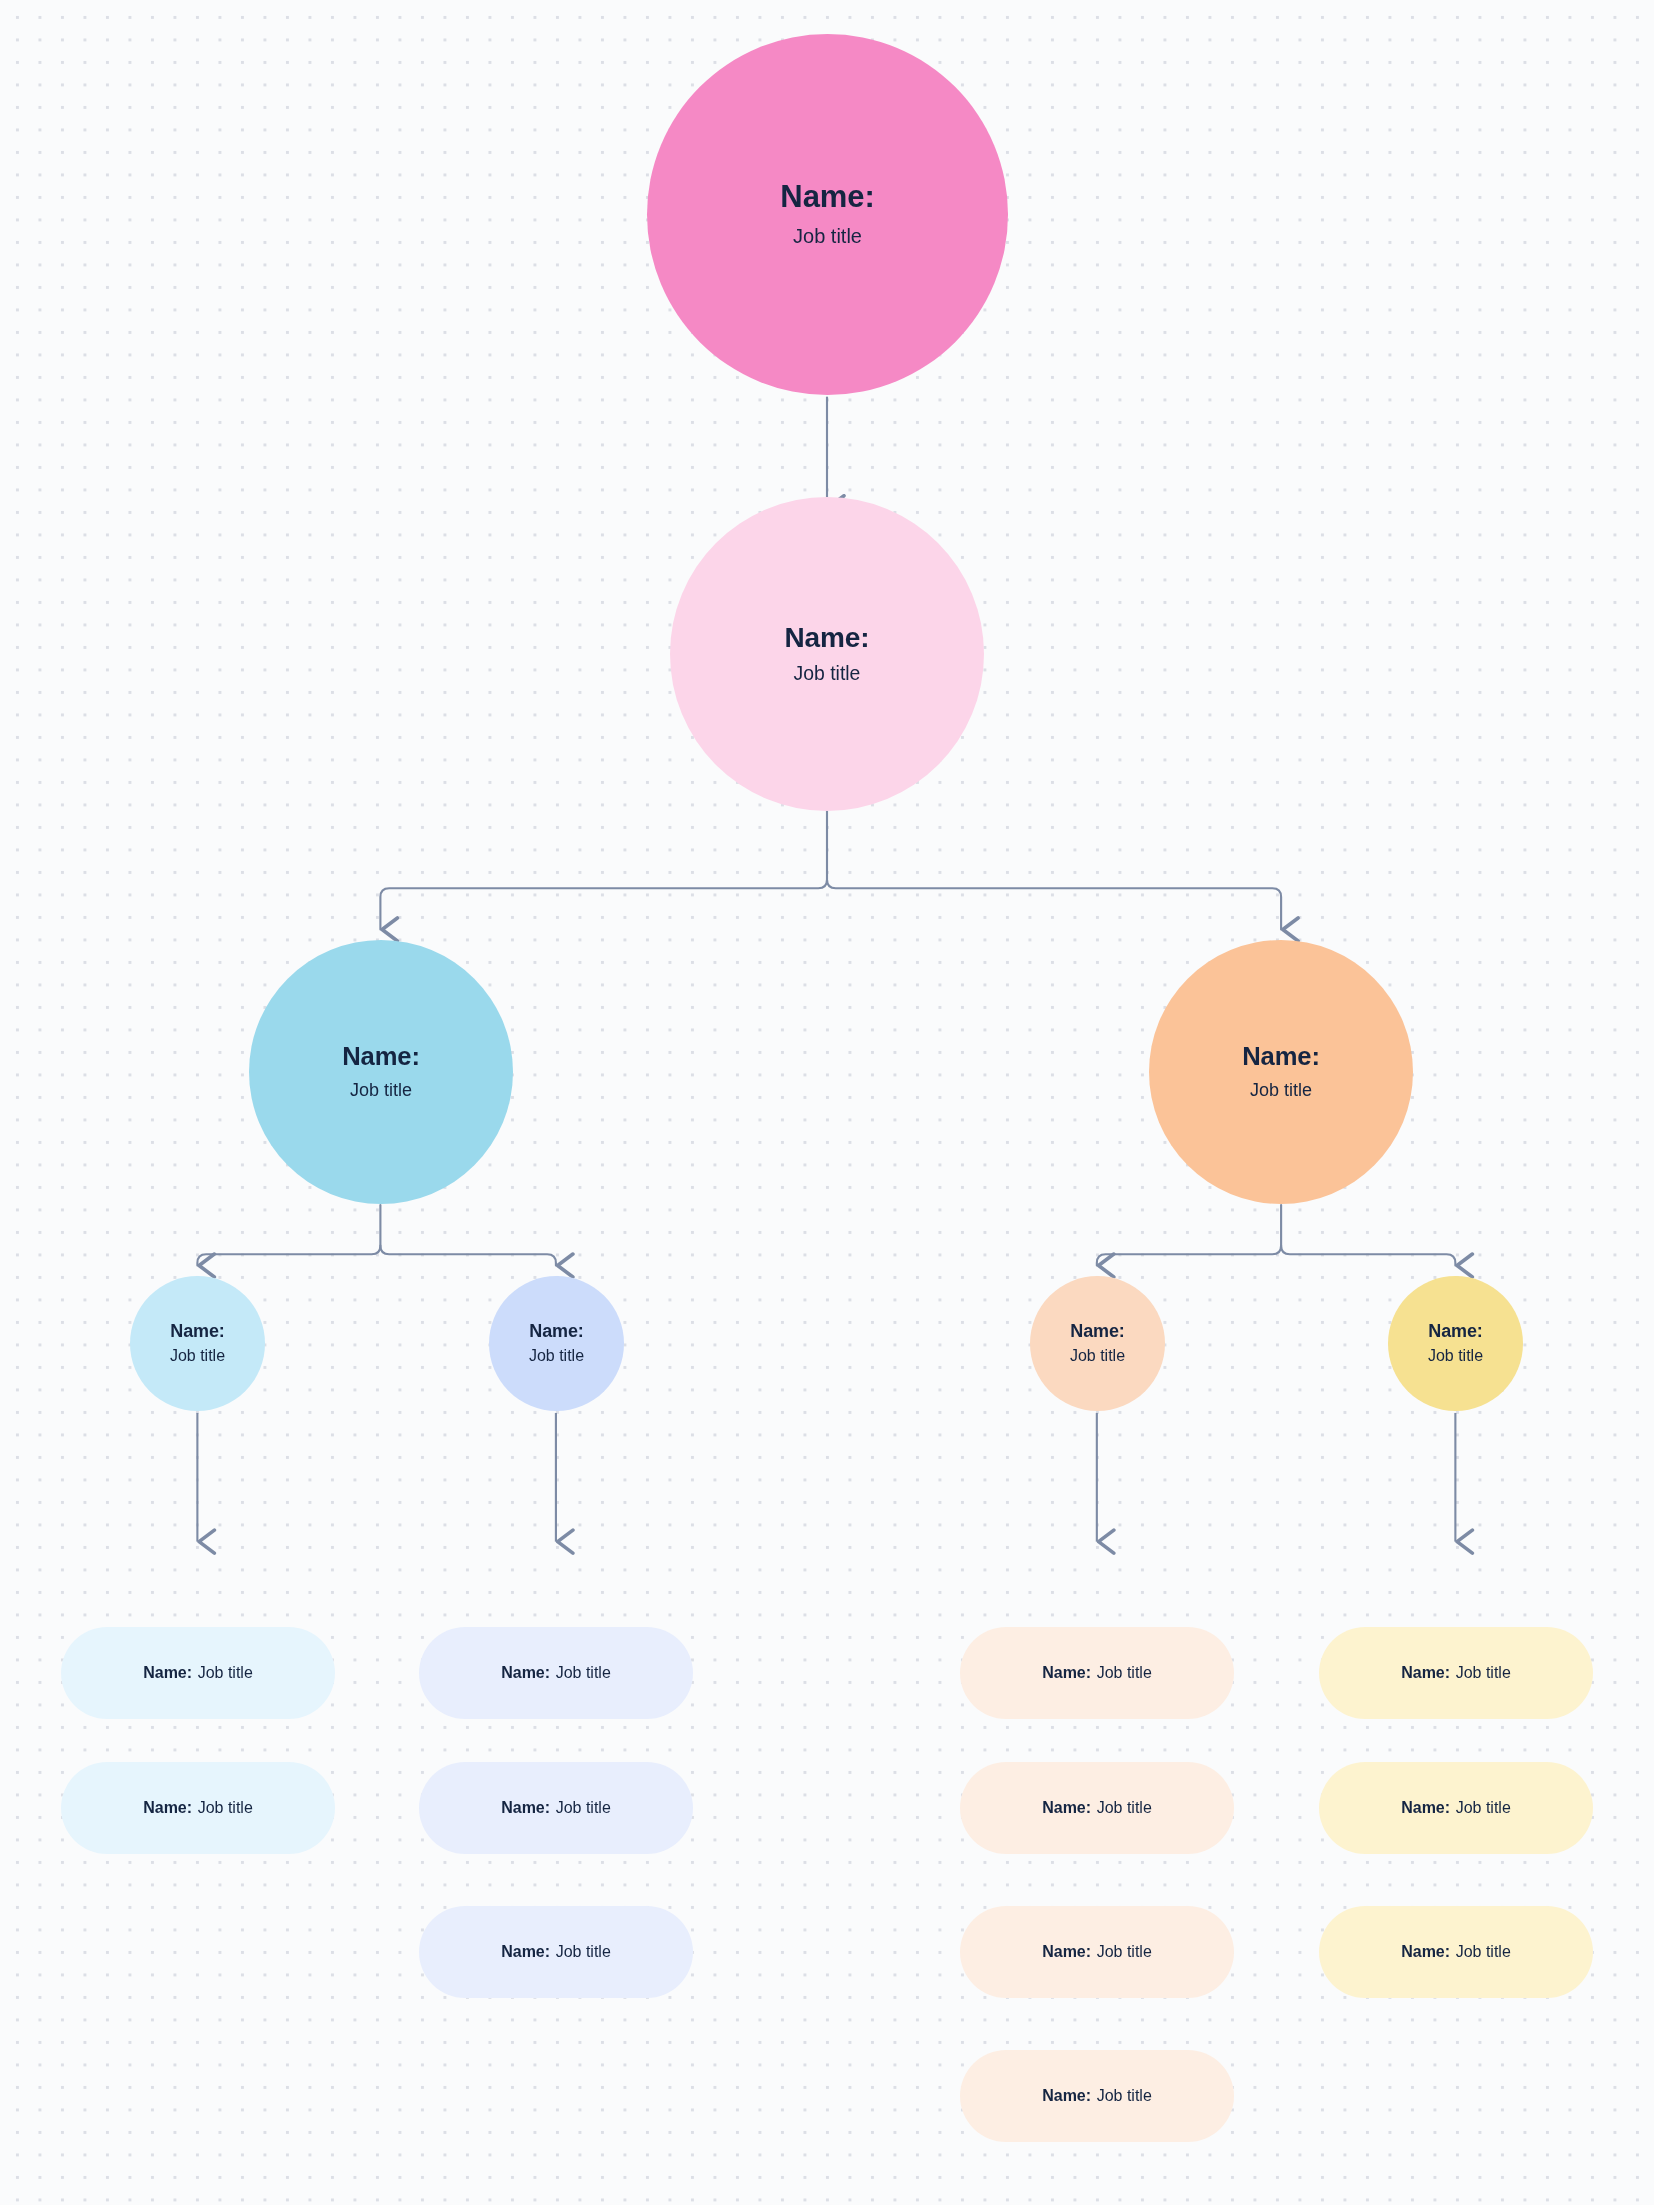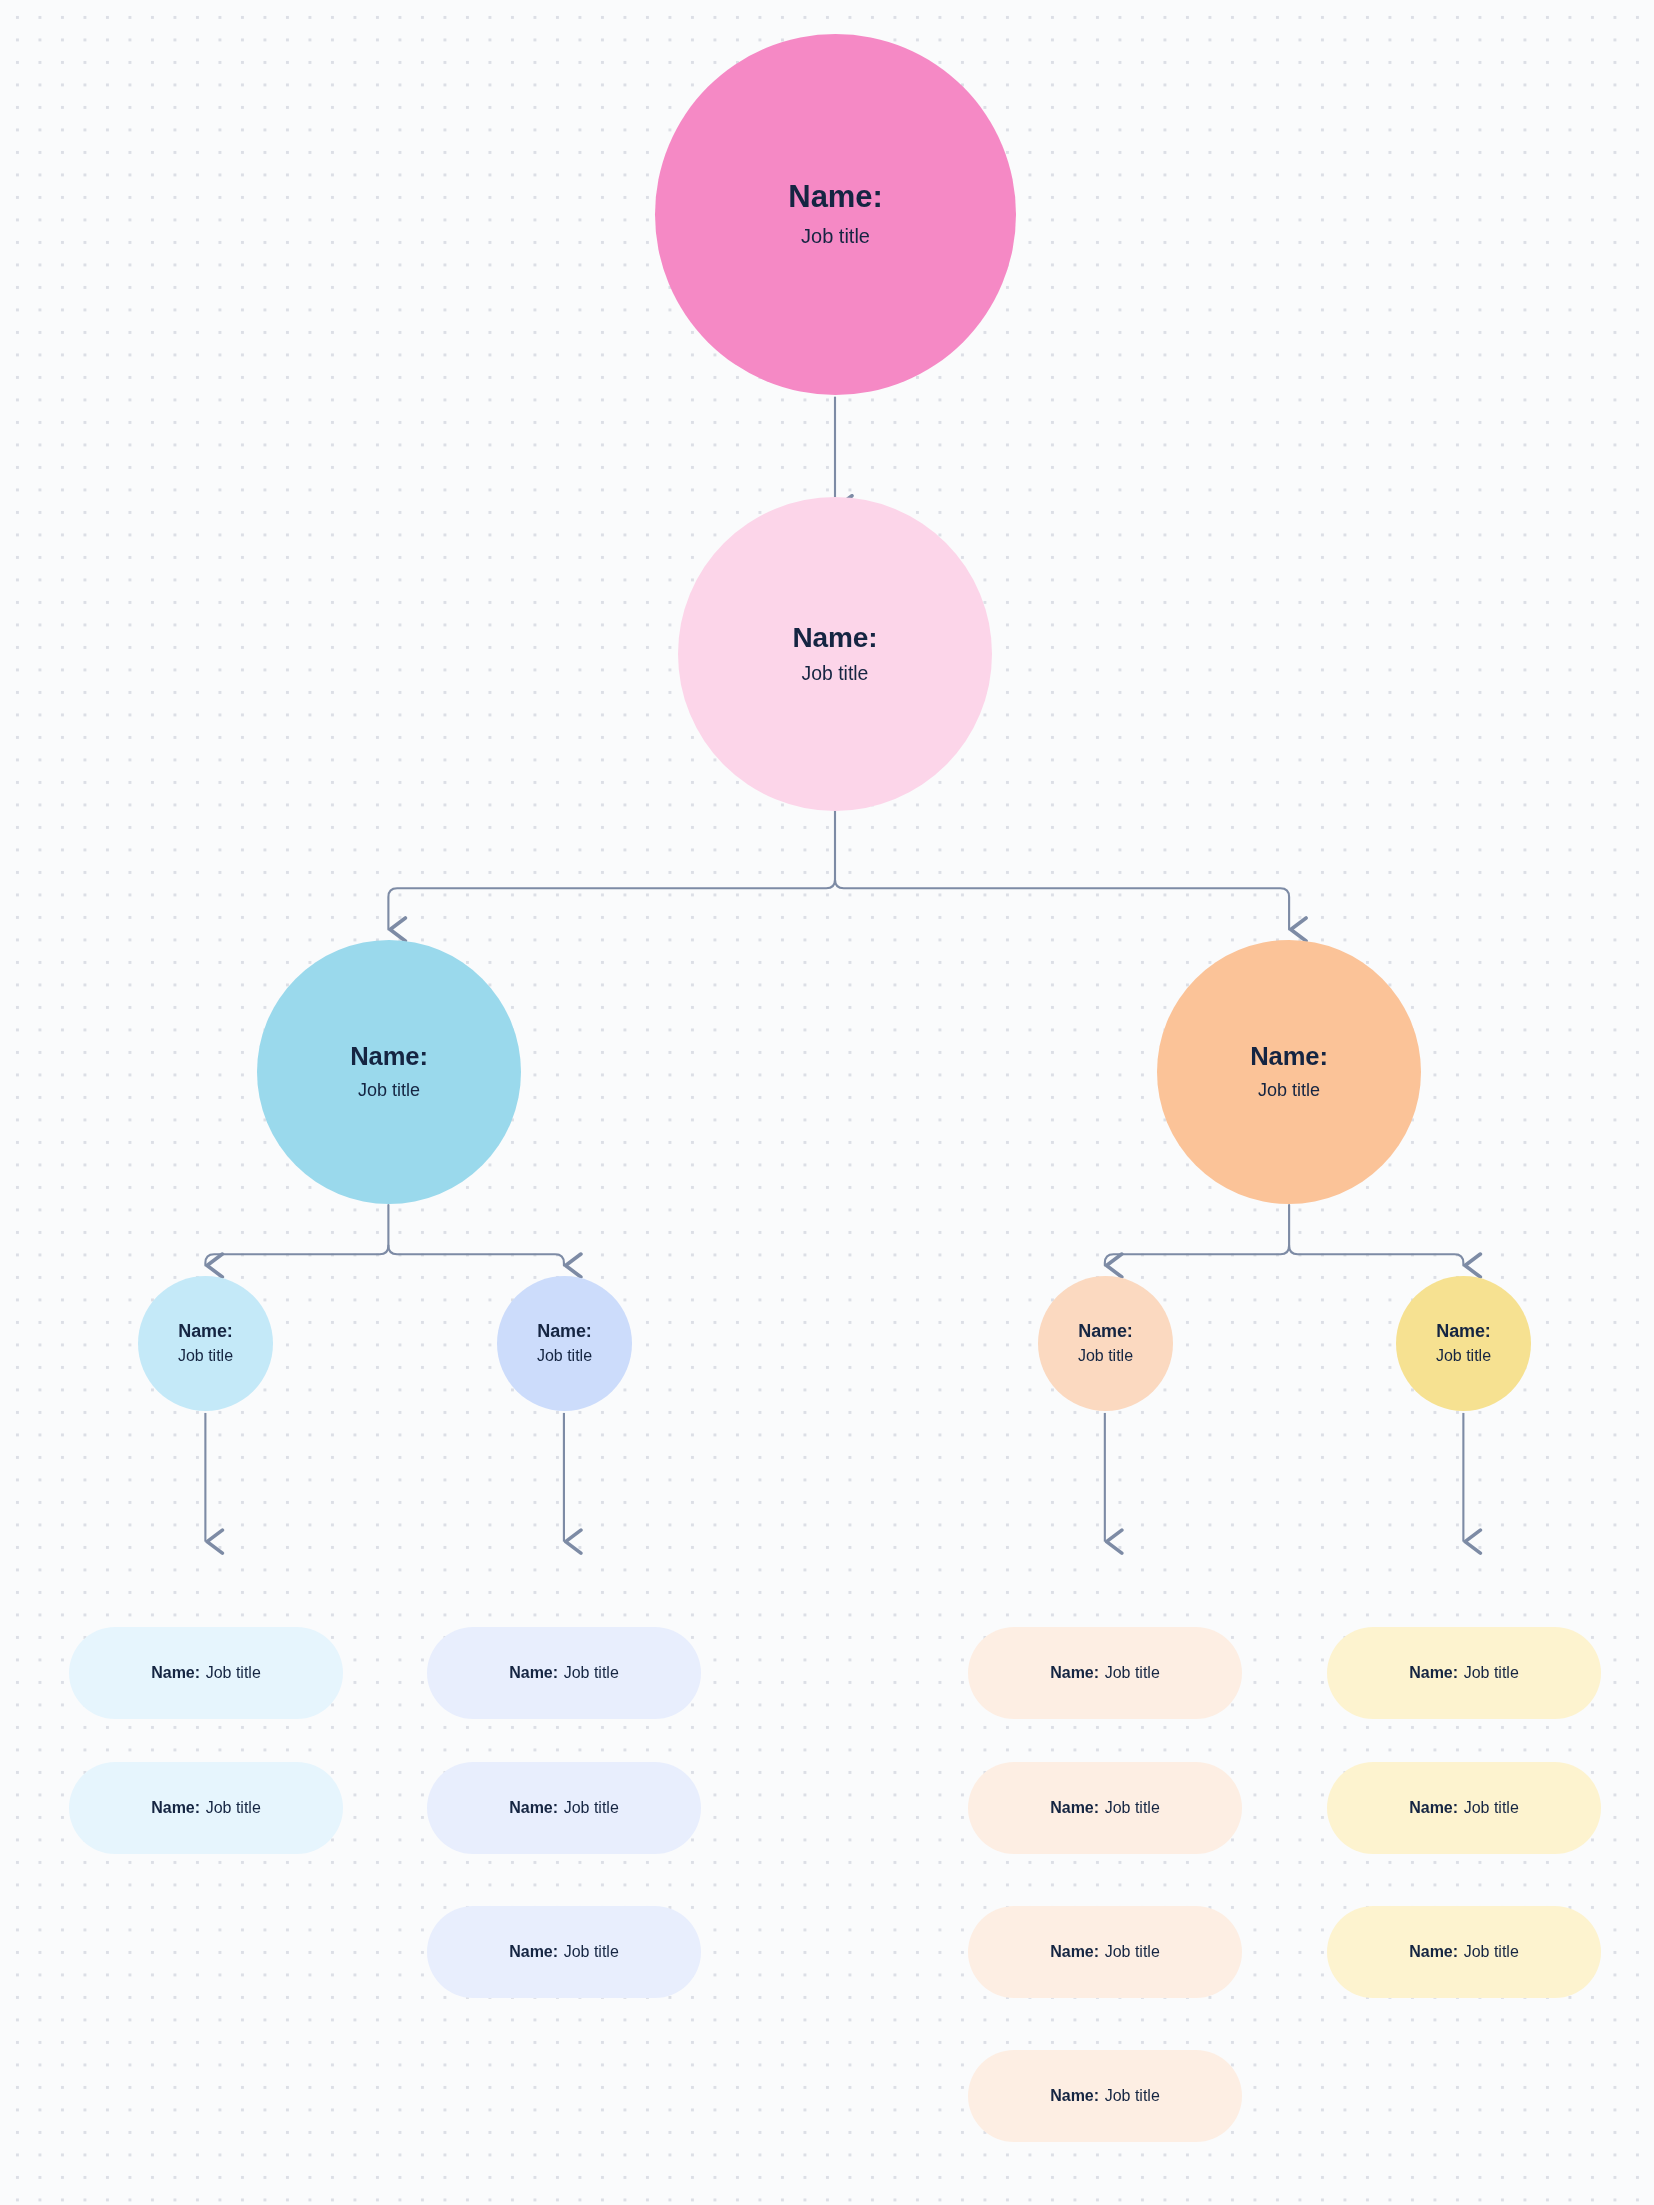--- a/index.html
+++ b/index.html
@@ -6,21 +6,21 @@
   body{
     width:1654px;height:2205px;
     background-color:#fafbfc;
     background-image:radial-gradient(circle, #dcdfe6 1.6px, transparent 1.7px);
     background-size:22.5px 22.5px;
     background-position:6.2px 6.2px;
     font-family:"Liberation Sans","DejaVu Sans",sans-serif;
     position:relative;overflow:hidden;
     -webkit-font-smoothing:antialiased;
   }
-  #chart-canvas{position:absolute;inset:0;margin-left:8px;}
+  #chart-canvas{position:absolute;inset:0;}
   #connector-layer{position:absolute;left:0;top:0;width:1654px;height:2205px;pointer-events:none;}
 
   .node{position:absolute;border-radius:50%;display:flex;flex-direction:column;
         align-items:center;justify-content:center;text-align:center;color:#152542;box-sizing:border-box;}
   .node .nm{font-weight:bold;letter-spacing:-0.1px;}
   .node .jt{font-weight:normal;}
 
   .n-l1{width:361px;height:361px;}
   .n-l1 .nm{font-size:31px;line-height:1.05;}
   .n-l1 .jt{font-size:20px;margin-top:11.2px;}

